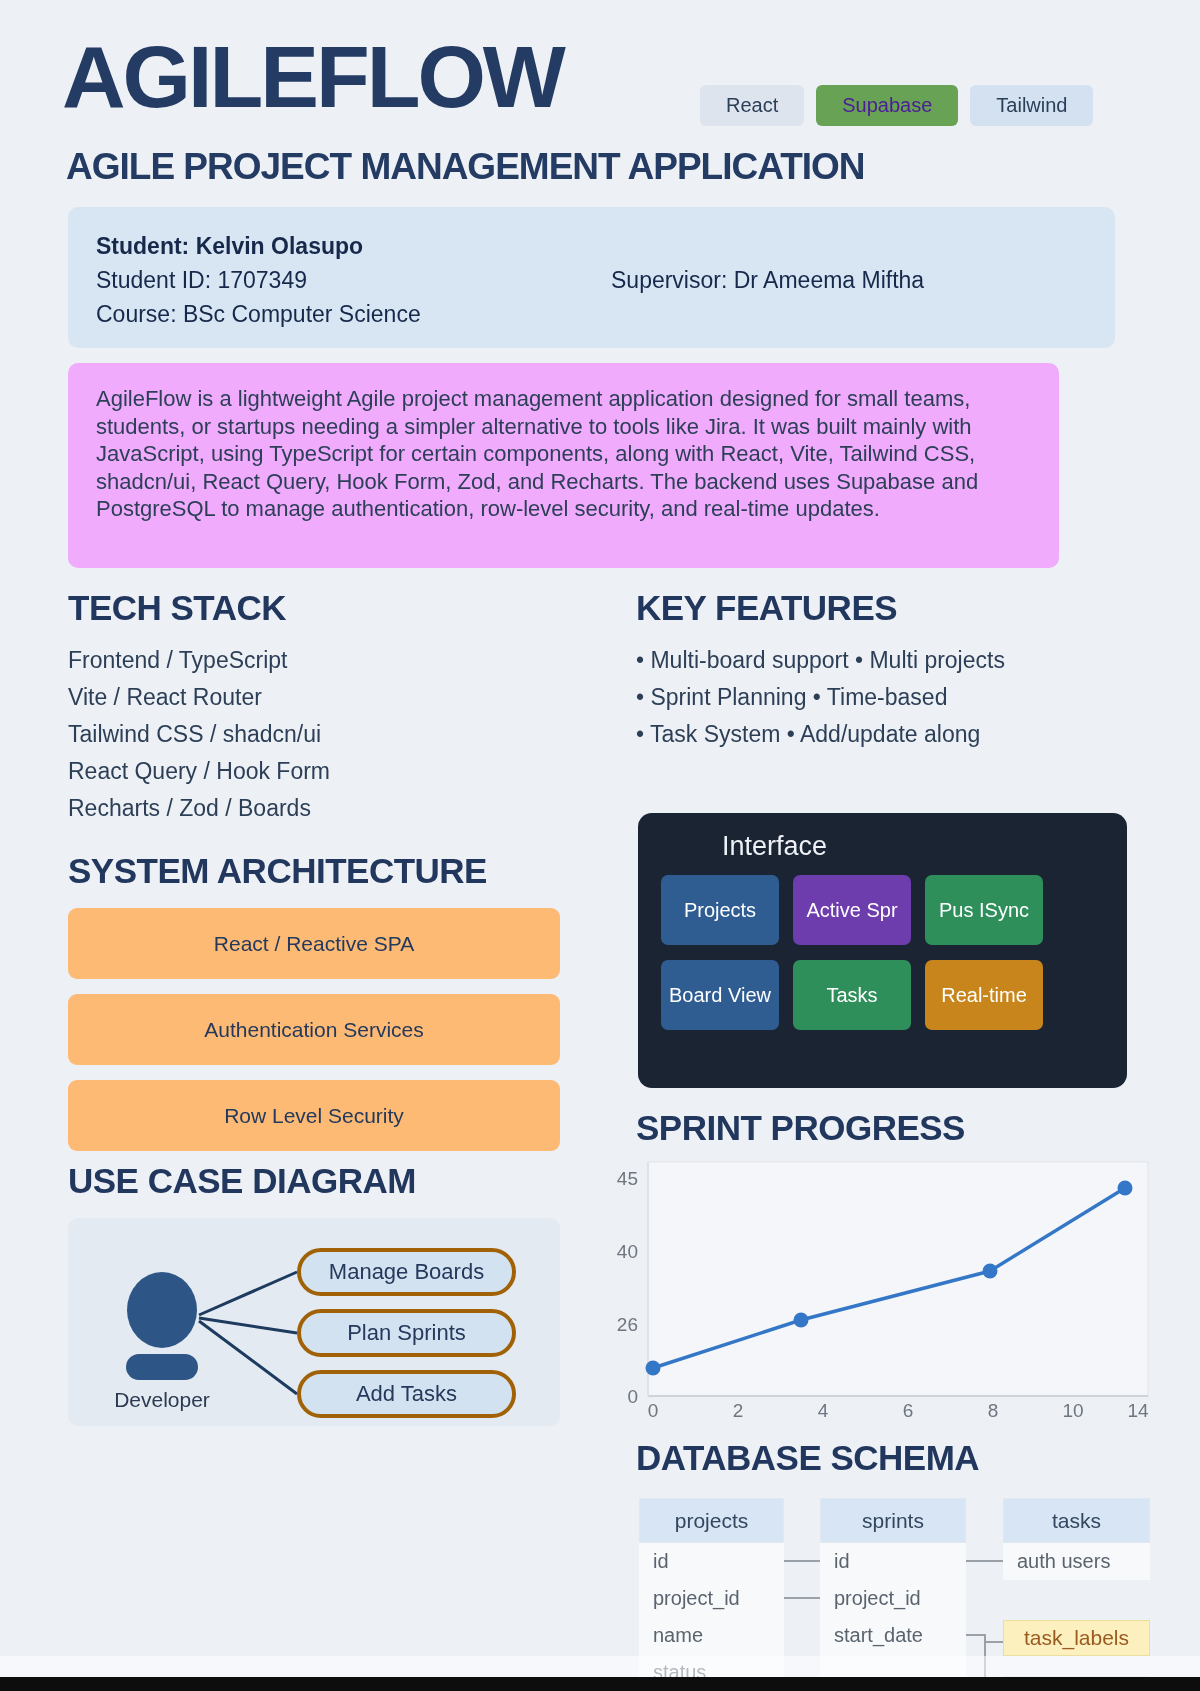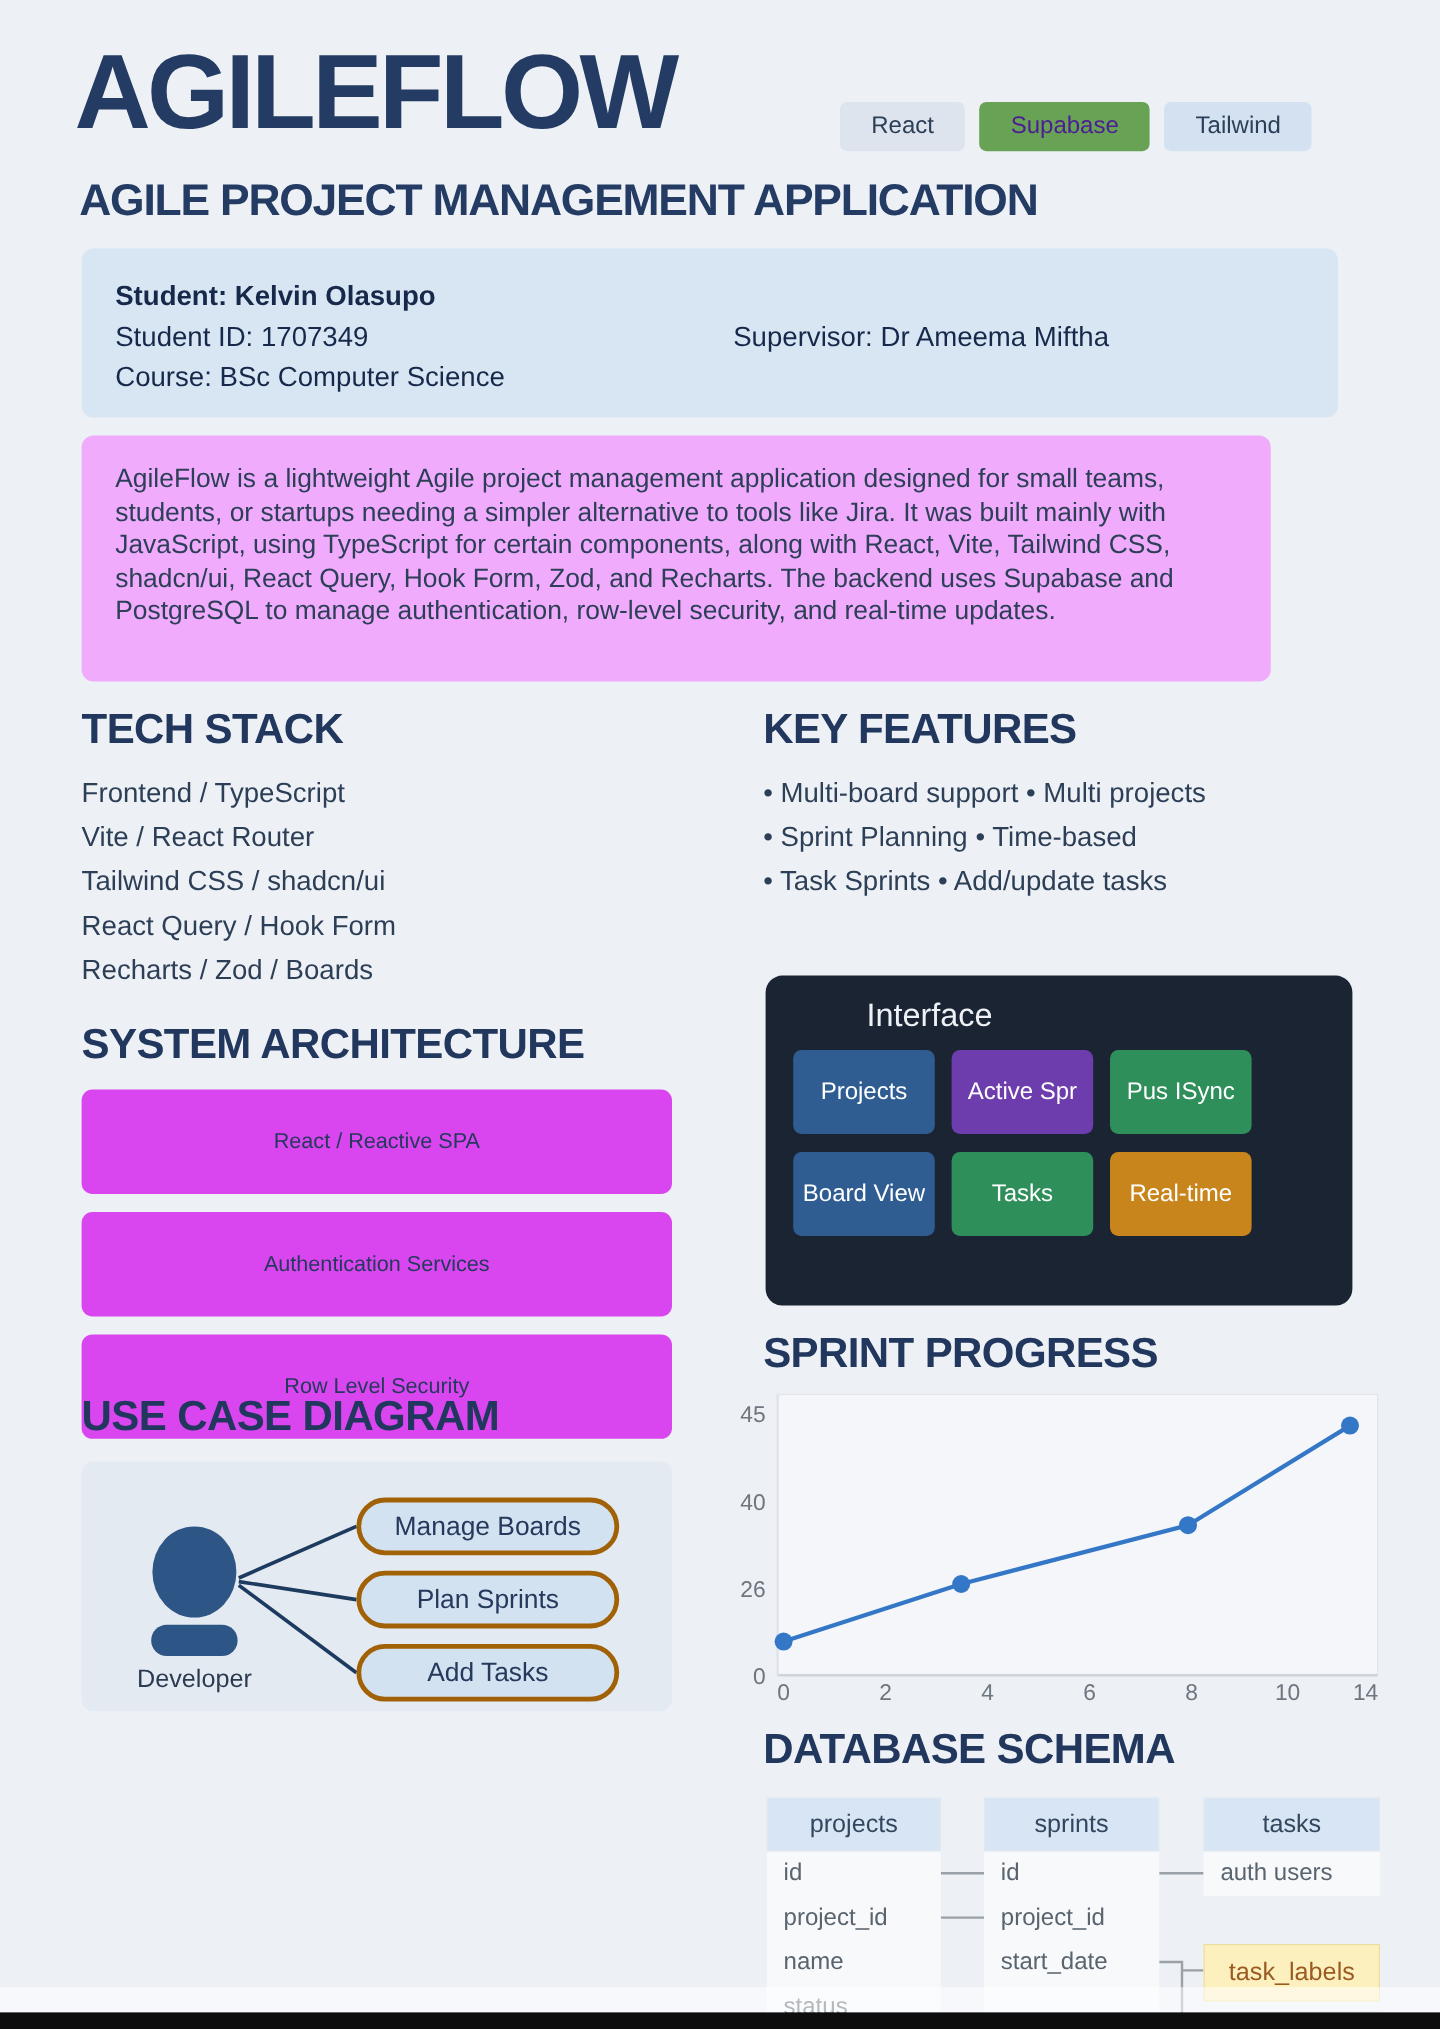--- a/index.html
+++ b/index.html
@@ -22,22 +22,22 @@
   .supervisor{position:absolute;left:515px;top:0;}
   .desc-card{left:68px;top:363px;width:935px;height:161px;background:#f0abfc;border-radius:10px;
              padding:22px 28px;font-size:22px;line-height:27.5px;color:#2c3f57;}
   
   .h2{font-size:35px;font-weight:800;letter-spacing:-0.5px;color:#22375d;}
   
   .h-tech{left:68px;top:588px;}
   .tech-list{left:68px;top:642px;font-size:23px;line-height:37px;color:#2c3f57;}
   .h-arch{left:68px;top:851px;}
   .arch-boxes{left:68px;top:908px;width:492px;}
-  .arch-box{height:87px;margin-bottom:15px;background:#d946ef;border-radius:9px;
-            display:flex;align-items:center;justify-content:center;font-size:18px;color:#24395c;}
+  .arch-box{height:71px;margin-bottom:15px;background:#fdba74;border-radius:9px;
+            display:flex;align-items:center;justify-content:center;font-size:21px;color:#24395c;}
   .h-usecase{left:68px;top:1161px;}
   .uc-panel{left:68px;top:1218px;width:492px;height:208px;background:#e4eaf1;border-radius:10px;}
   .uc-svg{position:absolute;left:0;top:0;}
   .uc-pill{position:absolute;left:229px;width:219px;height:48px;background:#d3e2f0;
            border:4px solid #a16207;border-radius:25px;box-sizing:border-box;
            display:flex;align-items:center;justify-content:center;font-size:22px;color:#24395c;}
   .uc-actor-label{position:absolute;left:34px;top:170px;width:120px;text-align:center;
                   font-size:21px;color:#2a3b52;}
   
   .h-features{left:636px;top:588px;}
@@ -55,21 +55,21 @@
   .schema{left:639px;top:1498px;width:515px;height:193px;}
   .tbl{position:absolute;top:0;}
   .tbl-head{height:45px;background:#d8e5f4;border:1px solid #e2e8f0;box-sizing:border-box;
             display:flex;align-items:center;justify-content:center;font-size:21px;color:#33475f;}
   .tbl-row{height:37px;background:#f7f9fa;border:1px solid #dcе0e5;border-color:#dce0e5;border-top:none;
            box-sizing:border-box;display:flex;align-items:center;padding-left:14px;
            font-size:20px;color:#5a646f;}
   .tbl-projects{left:0;width:145px;}
   .tbl-sprints{left:181px;width:146px;}
   .tbl-tasks{left:364px;width:147px;}
-  .task-labels{position:absolute;left:364px;top:122px;width:147px;height:48px;background:#fcf0bf;
+  .task-labels{position:absolute;left:364px;top:122px;width:147px;height:36px;background:#fcf0bf;
                border:1px solid #ecdf9e;box-sizing:border-box;display:flex;align-items:center;
                justify-content:center;font-size:21px;color:#9a5a20;}
   .stub-box{position:absolute;left:364px;top:178px;width:147px;height:18px;background:#f7f9fa;
             border:1px solid #dce0e5;box-sizing:border-box;}
   .schema-lines{position:absolute;left:0;top:0;pointer-events:none;}
   .light-strip{left:0;top:1656px;width:1200px;height:21px;background:rgba(255,255,255,0.55);}
   .bottom-bar{left:0;top:1677px;width:1200px;height:14px;background:#0d0d0d;}
 </style>
 </head>
 <body>
@@ -125,21 +125,21 @@
     <div class="uc-pill" style="top:30px">Manage Boards</div>
     <div class="uc-pill" style="top:91px">Plan Sprints</div>
     <div class="uc-pill" style="top:152px">Add Tasks</div>
     <div class="uc-actor-label">Developer</div>
   </div>
 
   <div class="abs h2 h-features">KEY FEATURES</div>
   <div class="abs features-list">
     <div>• Multi-board support • Multi projects</div>
     <div>• Sprint Planning • Time-based</div>
-    <div>• Task Sprints • Add/update tasks</div>
+    <div>• Task System • Add/update along</div>
   </div>
 
   <div class="abs iface-panel">
     <div class="iface-title">Interface</div>
     <div class="iface-grid">
       <div class="tile" style="background: rgb(47, 93, 146);">Projects</div>
       <div class="tile" style="background: rgb(109, 60, 173);">Active Spr</div>
       <div class="tile" style="background: rgb(47, 143, 91); text-align: right;">Pus ISync</div>
       <div class="tile" style="background: rgb(47, 93, 146);">Board View</div>
       <div class="tile" style="background: rgb(47, 143, 91);">Tasks</div>

